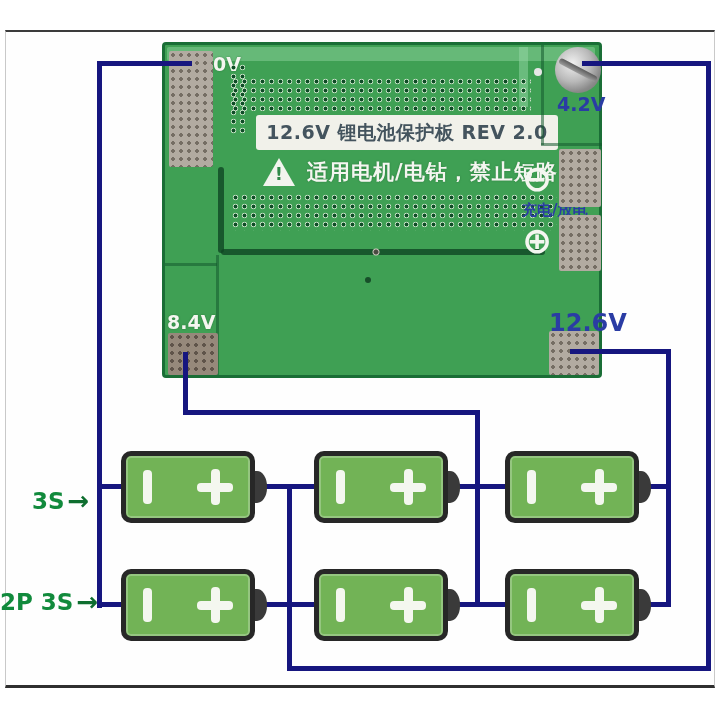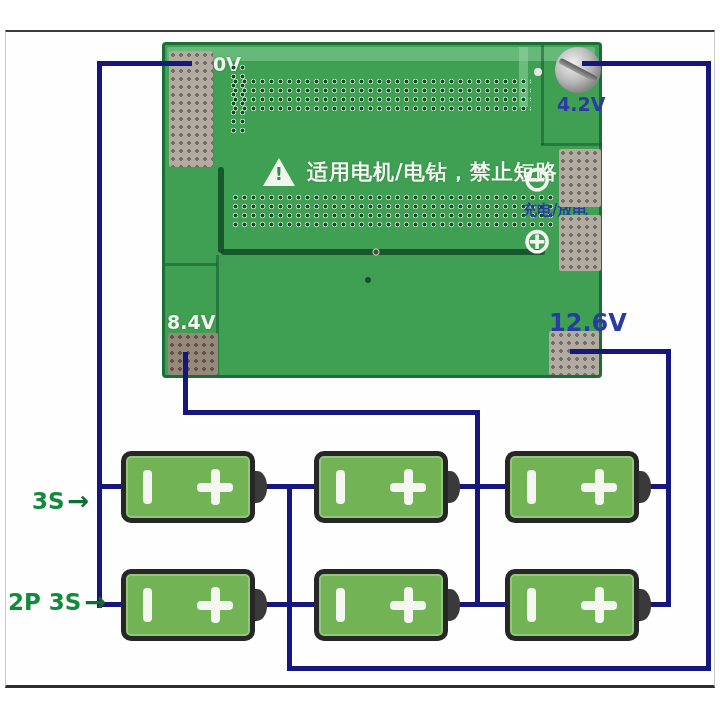--- a/index.html
+++ b/index.html
@@ -112,20 +112,23 @@
     <div class="lightstrip"></div>
     <div class="vstrip"></div>
 
     <div class="graypad" style="left:4px;top:6px;width:44px;height:116px"></div>
     <div class="pad-label-white" style="left:48px;top:8px">0V</div>
 
     <div class="dotband" style="left:64px;top:18px;width:16px;height:72px"></div>
     <div class="dotband" style="left:66px;top:32px;width:300px;height:34px"></div>
     <div class="dotband" style="left:66px;top:148px;width:326px;height:38px"></div>
 
+    <div class="title-box">
+      <span>12.6V 锂电池保护板 REV 2.0</span>
+    </div>
 
     <div class="warning-row">
       <span class="warn-tri-wrap">
         <span class="tri"></span>
         <span class="warn-mark">!</span>
       </span>
       <span class="warning-text">适用电机/电钻，禁止短路</span>
     </div>
 
     <div class="trace-v"></div>
@@ -172,21 +175,21 @@
     </span>
   </div>
   <div class="battery" style="left:505px;top:451px">
     <span class="nub"></span>
     <span class="body">
       <span class="minus-bar"></span>
       <span class="plus-cross"></span>
     </span>
   </div>
 
-  <div class="row-label" style="left:8px;top:589px">
+  <div class="row-label" style="left:0;top:589px">
     <span>2P 3S</span>
     <span class="arrow">→</span>
   </div>
   <div class="battery" style="left:121px;top:569px">
     <span class="nub"></span>
     <span class="body">
       <span class="minus-bar"></span>
       <span class="plus-cross"></span>
     </span>
   </div>

